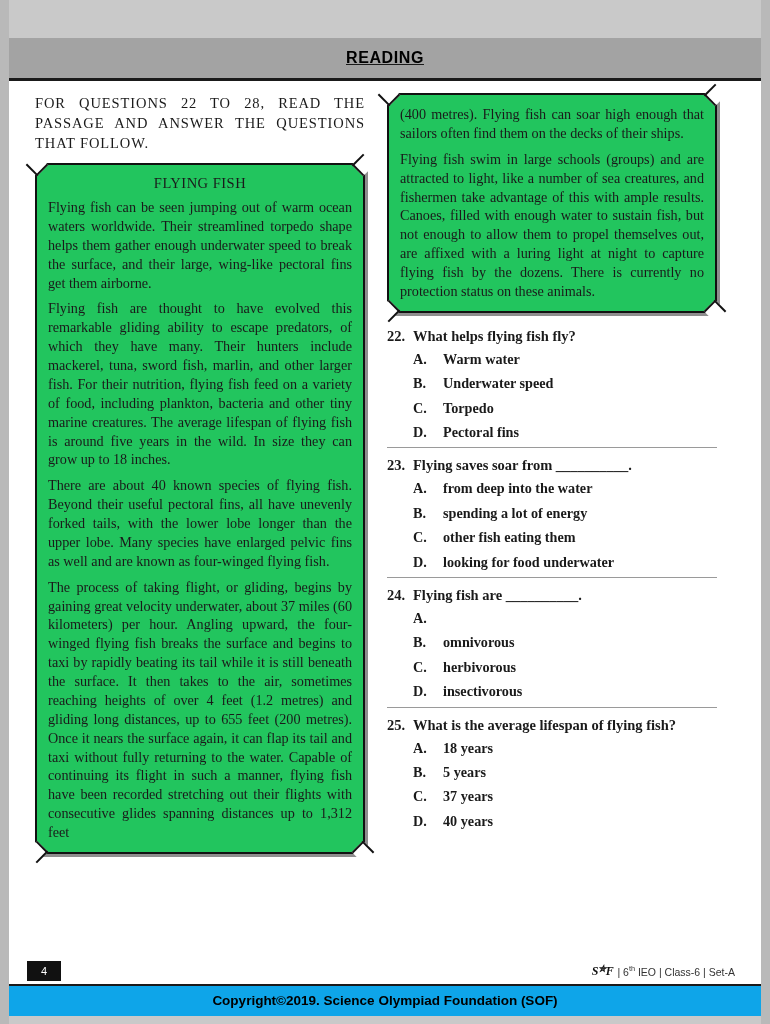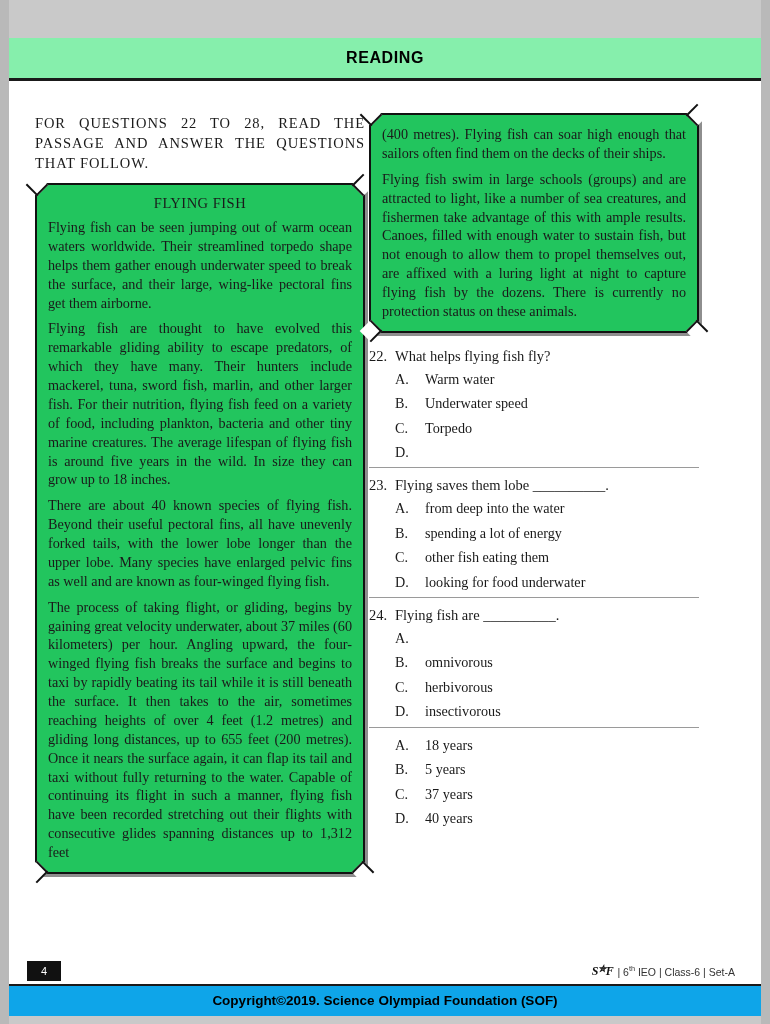--- a/index.html
+++ b/index.html
@@ -20,25 +20,26 @@
     height: 1024px;
     box-sizing: border-box;
     border-left: 9px solid #b9b9b9;
     border-right: 9px solid #b9b9b9;
     background: #ffffff;
   }
   
   .header-band {
     position: relative;
     height: 40px;
-    background: #86efac;
+    background: #a3a3a3;
     border-bottom: 3px solid #1a1a1a;
     display: flex;
     align-items: center;
     justify-content: center;
+    text-decoration: underline;
   }
   .header-title {
     font-family: "Liberation Sans", sans-serif;
     font-weight: bold;
     font-size: 16px;
     letter-spacing: 0.6px;
     color: #000;
   }
   .top-strip {
     height: 38px;
@@ -46,22 +47,21 @@
   }
   
   .content {
     position: relative;
     padding: 12px 26px 0 26px;
     height: 880px;
     box-sizing: border-box;
   }
   .columns {
     display: flex;
-    gap: 4px;
-    margin-top: 20px;
+    gap: 22px;
   }
   .col-left { width: 330px; }
   .col-right { width: 330px; }
 
   .instructions {
     font-size: 14.5px;
     line-height: 1.38;
     letter-spacing: 0.9px;
     text-align: justify;
     margin-bottom: 10px;
@@ -112,20 +112,21 @@
     margin: 0 0 7px 0;
   }
   .para:last-child { margin-bottom: 0; }
 
   
   .questions {
     margin-top: 14px;
   }
   .question {
     margin-bottom: 4px;
+    font-weight: bold;
   }
   .q-text {
     display: flex;
     font-size: 14.5px;
     line-height: 1.3;
     margin-bottom: 4px;
   }
   .q-num {
     width: 26px;
     flex: none;
@@ -275,29 +276,30 @@
               <div class="option">
                 <span class="opt-letter">B.</span>
                 <span class="opt-text">Underwater speed</span>
               </div>
               <div class="option">
                 <span class="opt-letter">C.</span>
                 <span class="opt-text">Torpedo</span>
               </div>
               <div class="option">
                 <span class="opt-letter">D.</span>
+                <span class="opt-text">Pectoral fins</span>
               </div>
             </div>
             <hr class="q-sep">
           </div>
 
           <div class="question">
             <div class="q-text">
               <span class="q-num">23.</span>
-              <span>Flying saves them lobe __________.</span>
+              <span>Flying saves soar from __________.</span>
             </div>
             <div class="options">
               <div class="option">
                 <span class="opt-letter">A.</span>
                 <span class="opt-text">from deep into the water</span>
               </div>
               <div class="option">
                 <span class="opt-letter">B.</span>
                 <span class="opt-text">spending a lot of energy</span>
               </div>
@@ -332,20 +334,24 @@
               </div>
               <div class="option">
                 <span class="opt-letter">D.</span>
                 <span class="opt-text">insectivorous</span>
               </div>
             </div>
             <hr class="q-sep">
           </div>
 
           <div class="question">
+            <div class="q-text">
+              <span class="q-num">25.</span>
+              <span>What is the average lifespan of flying fish?</span>
+            </div>
             <div class="options">
               <div class="option">
                 <span class="opt-letter">A.</span>
                 <span class="opt-text">18 years</span>
               </div>
               <div class="option">
                 <span class="opt-letter">B.</span>
                 <span class="opt-text">5 years</span>
               </div>
               <div class="option">

